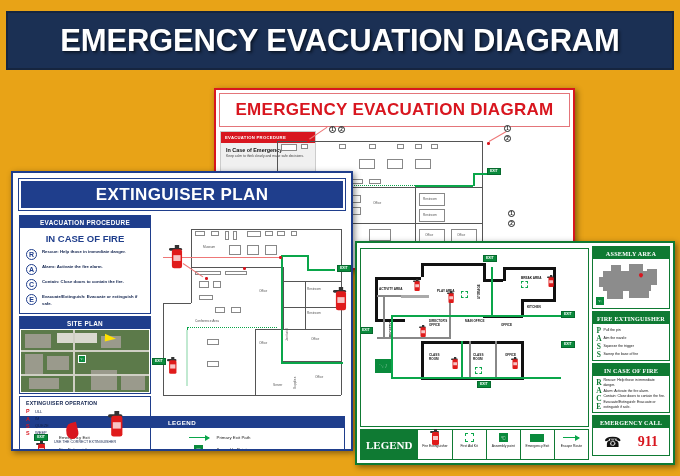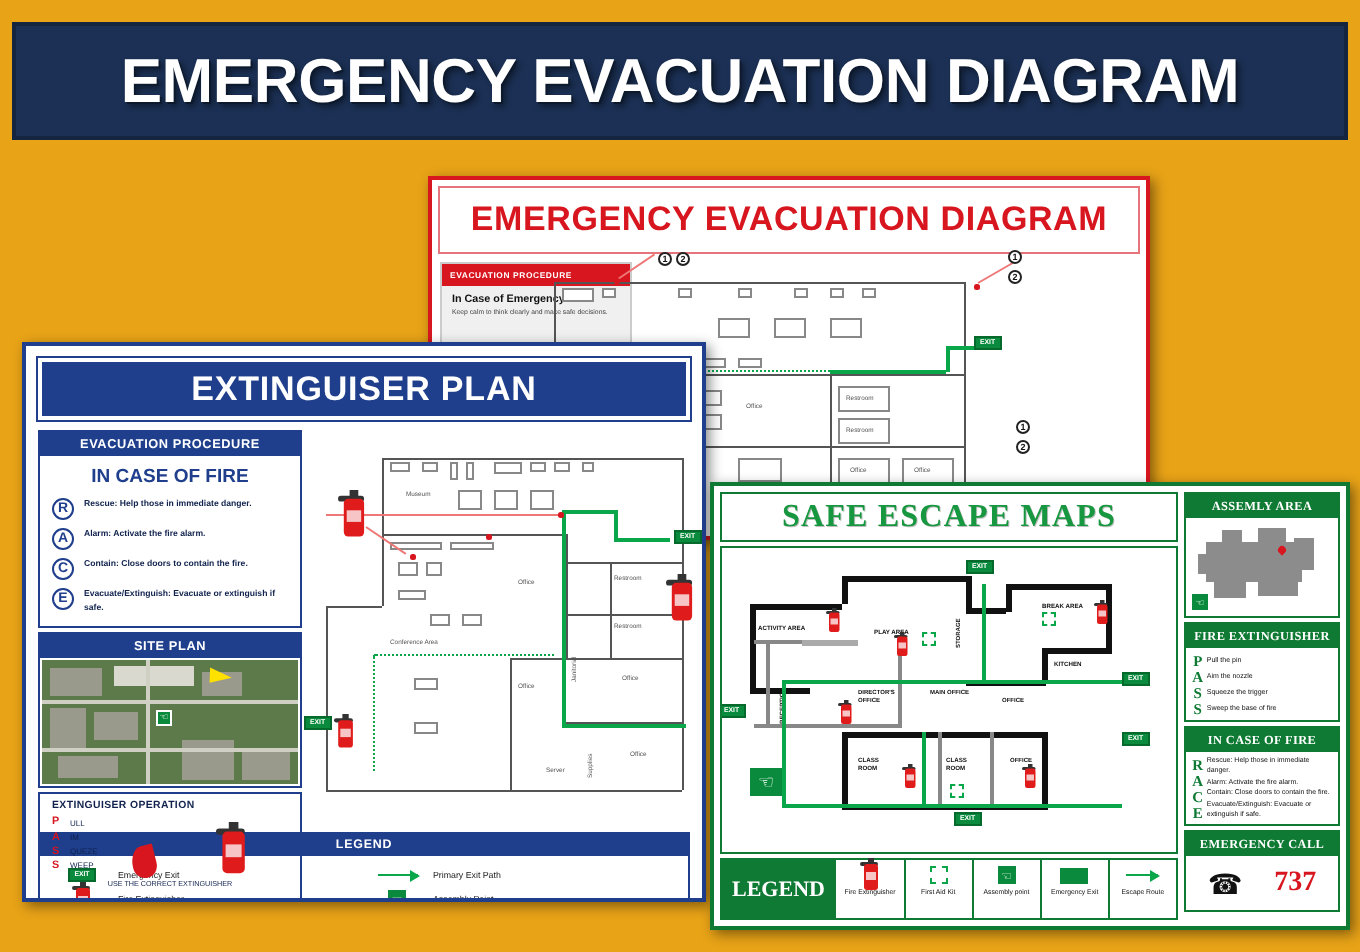--- a/index.html
+++ b/index.html
@@ -481,23 +481,20 @@
         </div>
       <div class="leg-txt">Assembly Point</div>
     </div>
   </div>
 
 </div>
 
 <div class="doc shadow" id="doc-sem">
   <div class="sem-row">
     <div class="sem-left">
-      <div class="sem-titlebar">
-        <div class="sem-title">SAFE ESCAPE MAPS</div>
-      </div>
 
       <div class="sem-map">
         <div class="wall t" style="left:14px;top:28px;width:46px;height:3px;background:#111;"></div>
         <div class="wall v" style="left:14px;top:28px;height:42px;width:3px;background:#111;"></div>
         <div class="wall t" style="left:14px;top:70px;width:30px;height:3px;background:#111;"></div>
         <div class="wall t" style="left:60px;top:14px;width:62px;height:3px;background:#111;"></div>
         <div class="wall v" style="left:60px;top:14px;height:14px;width:3px;background:#111;"></div>
         <div class="wall v" style="left:122px;top:14px;height:16px;width:3px;background:#111;"></div>
         <div class="wall t" style="left:122px;top:30px;width:20px;height:3px;background:#111;"></div>
         <div class="wall v" style="left:142px;top:18px;height:14px;width:3px;background:#111;"></div>
@@ -666,18 +663,18 @@
             <div class="sem-li">Contain: Close doors to contain the fire.</div>
             <div class="sem-li">Evacuate/Extinguish: Evacuate or extinguish if safe.</div>
           </div>
         </div>
       </div>
 
       <div class="sem-sec">
         <div class="sem-sec-hd">EMERGENCY CALL</div>
         <div class="emg-call">
           <div class="phone-ico">☎</div>
-          <div class="emg-911">737</div>
+          <div class="emg-911">911</div>
         </div>
       </div>
     </div>
   </div>
 </div>
 
 </body></html>

